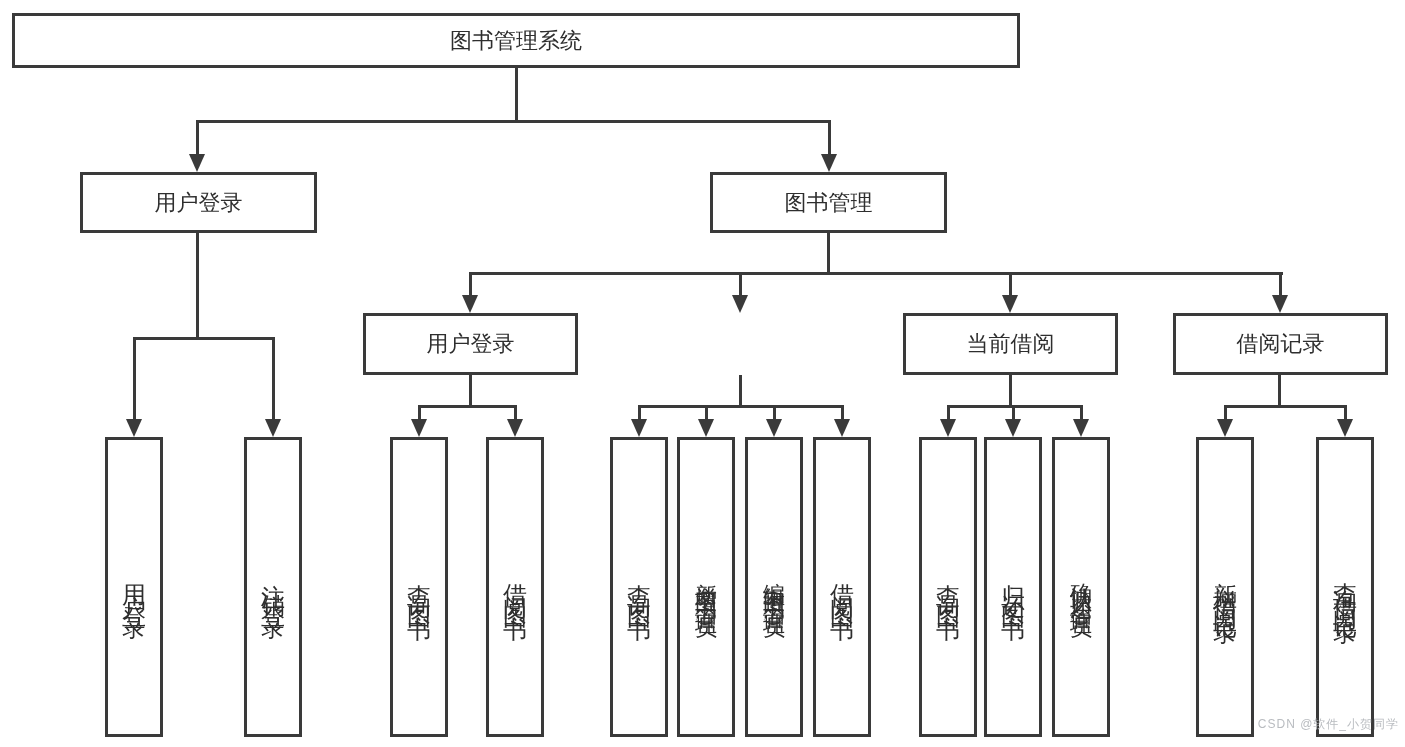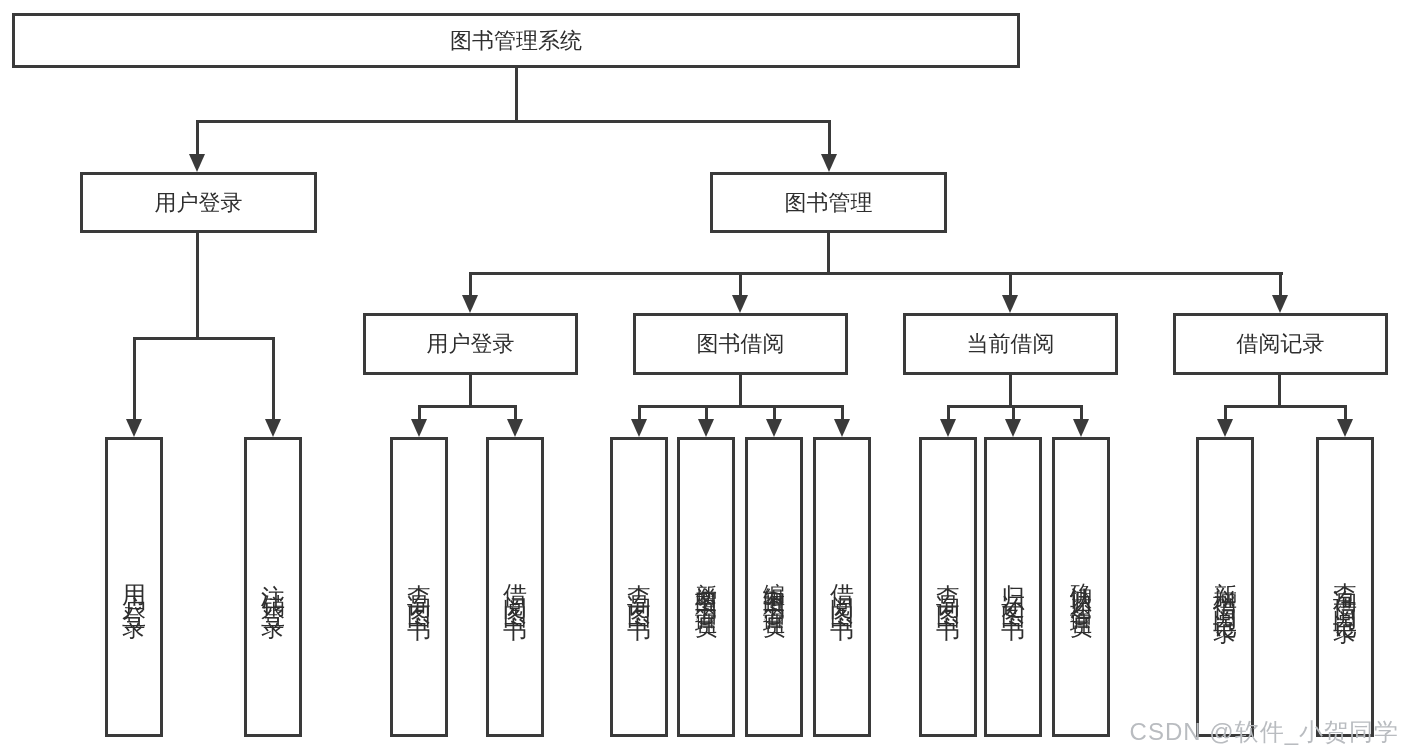--- a/index.html
+++ b/index.html
@@ -12,34 +12,33 @@
         display:flex;align-items:center;justify-content:center;
         font-size:22px;text-align:center;z-index:2;}
   .vnode{writing-mode:vertical-rl;font-size:24px;letter-spacing:11px;}
   .vnode.dense{font-size:22px;letter-spacing:5px;}
   .h{position:absolute;height:3px;background:var(--line,#3a3a3a);z-index:1;}
   .v{position:absolute;width:3px;background:var(--line,#3a3a3a);z-index:1;}
   .arr{position:absolute;width:0;height:0;z-index:1;
        border-left:8px solid transparent;border-right:8px solid transparent;
        border-top:18px solid var(--line,#3a3a3a);}
   .watermark{position:absolute;top:716px;right:6px;z-index:5;
-             color:var(--watermark,#b9bcc0);font-size:24px;letter-spacing:1px;}
+             color:var(--watermark,#b9bcc0);font-size:12px;letter-spacing:1px;}
 </style>
 </head>
 <body>
 
 <div class="stage">
 
   <div class="node" style="left:12px;top:13px;width:1008px;height:55px">图书管理系统</div>
 
   <div class="node" style="left:80px;top:172px;width:237px;height:61px">用户登录</div>
   <div class="node" style="left:710px;top:172px;width:237px;height:61px">图书管理</div>
 
   <div class="node" style="left:363px;top:313px;width:215px;height:62px">用户登录</div>
-  <div class="node" style="left:633px;top:313px;width:215px;height:62px">图书借阅</div>
   <div class="node" style="left:903px;top:313px;width:215px;height:62px">当前借阅</div>
   <div class="node" style="left:1173px;top:313px;width:215px;height:62px">借阅记录</div>
 
   <div class="node vnode" style="left:105px;top:437px;width:58px;height:300px">用户登录</div>
   <div class="node vnode" style="left:244px;top:437px;width:58px;height:300px">注销登录</div>
 
   <div class="node vnode" style="left:390px;top:437px;width:58px;height:300px">查询图书</div>
   <div class="node vnode" style="left:486px;top:437px;width:58px;height:300px">借阅图书</div>
 
   <div class="node vnode" style="left:610px;top:437px;width:58px;height:300px">查询图书</div>

